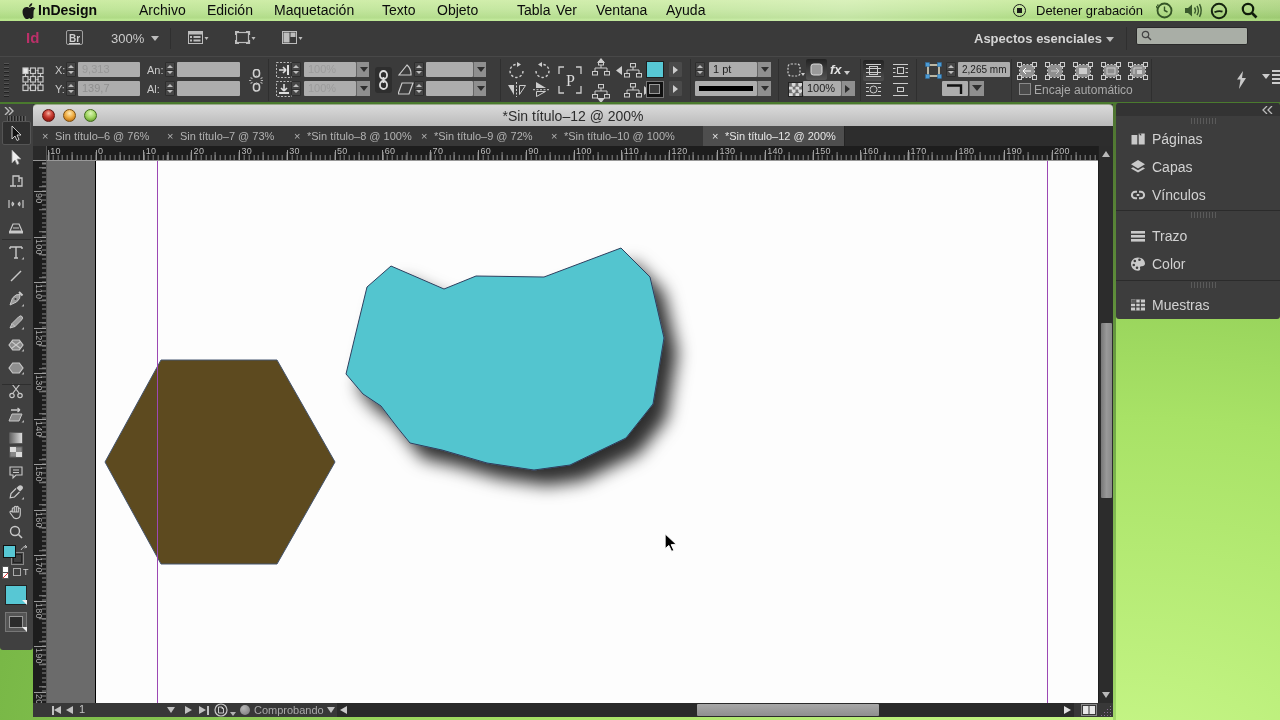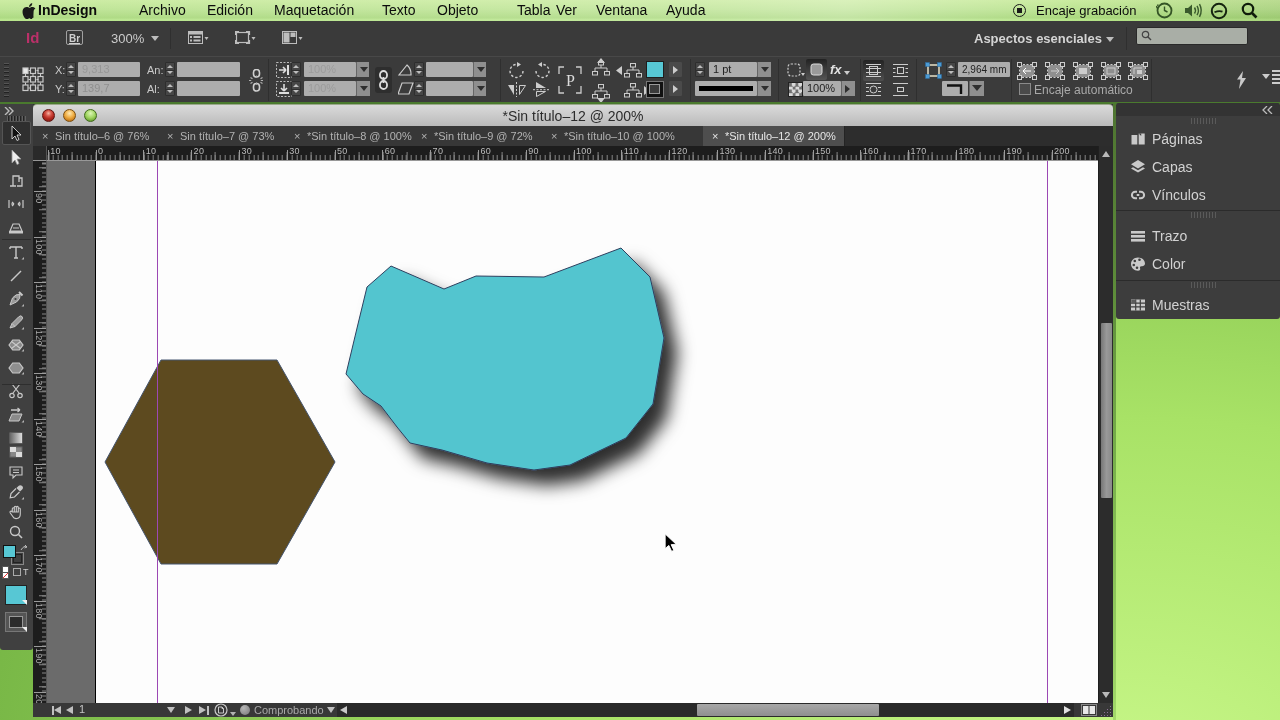--- a/index.html
+++ b/index.html
@@ -73,21 +73,21 @@
 <span class="mi" style="left:207px;">Edición</span>
 <span class="mi" style="left:274px;">Maquetación</span>
 <span class="mi" style="left:382px;">Texto</span>
 <span class="mi" style="left:437px;">Objeto</span>
 <span class="mi" style="left:500px;margin-left:17px;">Tabla</span>
 <span class="mi" style="left:556px;">Ver</span>
 <span class="mi" style="left:596px;">Ventana</span>
 <span class="mi" style="left:666px;">Ayuda</span>
 <span class="mi" style="left:1013px;top:4px;width:13px;height:13px;border:1.5px solid #1a1a1a;border-radius:50%;box-sizing:border-box;"></span>
 <span class="mi" style="left:1017px;top:8px;width:5px;height:5px;background:#1a1a1a;"></span>
-<span class="mi" style="left:1036px;font-size:13px;top:3px;">Encaje grabación</span>
+<span class="mi" style="left:1036px;font-size:13px;top:3px;">Detener grabación</span>
 <svg class="mi" style="left:1156px;top:2px;" width="17" height="17" viewBox="0 0 17 17">
  <circle cx="8.5" cy="8.5" r="7" fill="none" stroke="#355426" stroke-width="1.8"></circle>
  <path d="M8.5 4.5 L8.5 8.5 L11.5 10" fill="none" stroke="#355426" stroke-width="1.4"></path>
  <path d="M1.5 6 L0.2 4.2 M2.5 3.5 L1.2 2.8" stroke="#355426" stroke-width="1.5"></path>
 </svg>
 <svg class="mi" style="left:1184px;top:3px;" width="20" height="15" viewBox="0 0 20 15">
  <polygon points="1,5 4,5 8,1.5 8,13.5 4,10 1,10" fill="#3a5a2c"></polygon>
  <path d="M10.5 4.5 Q12.5 7.5 10.5 10.5 M13 2.8 Q15.8 7.5 13 12.2 M15.5 1.2 Q19 7.5 15.5 13.8" fill="none" stroke="#3a5a2c" stroke-width="1.4"></path>
 </svg>
 <svg class="mi" style="left:1210px;top:2px;" width="18" height="18" viewBox="0 0 18 18">
@@ -380,21 +380,21 @@
  <rect x="13.5" y="0.5" width="4" height="4" fill="#4a9ad4" stroke="#2a6aa0" stroke-width="0.5"></rect>
  <rect x="1.5" y="12.5" width="4" height="4" fill="#4a9ad4" stroke="#2a6aa0" stroke-width="0.5"></rect>
  <rect x="13.5" y="12.5" width="4" height="4" fill="#4a9ad4" stroke="#2a6aa0" stroke-width="0.5"></rect>
       </svg>
 <span class="stepper" style="left:946px;top:5px;height:15px;">
         <i class="up"></i>
         <i class="dn"></i>
         <s></s>
       </span>
 <span class="fld" style="left:958px;top:5px;width:52px;height:15px;">
-        <span style="position:absolute;left:4px;top:1px;font-size:11px;color:#222;line-height:13px;"><span style="white-space:nowrap;font-size:10px;">2,964 mm</span></span>
+        <span style="position:absolute;left:4px;top:1px;font-size:11px;color:#222;line-height:13px;"><span style="white-space:nowrap;font-size:10px;">2,265 mm</span></span>
       </span>
 <span class="fld" style="left:942px;top:24px;width:26px;height:15px;"></span>
 <svg class="abs" style="left:947px;top:27px;" width="16" height="10" viewBox="0 0 16 10">
         <path d="M0 1.5 H14 V10" fill="none" stroke="#111" stroke-width="2.4"></path>
       </svg>
 <span class="ddbtn" style="left:969px;top:24px;width:14px;height:15px;">
         <i style="border-left:5px solid transparent;border-right:5px solid transparent;border-top:6px solid #2e2e2e;left:2px;top:4px;"></i>
       </span>
 <span class="abs sep" style="left:1011px;top:2px;height:42px;"></span>
 <svg class="abs" style="left:1017px;top:5px;" width="20" height="18" viewBox="0 0 20 18">

